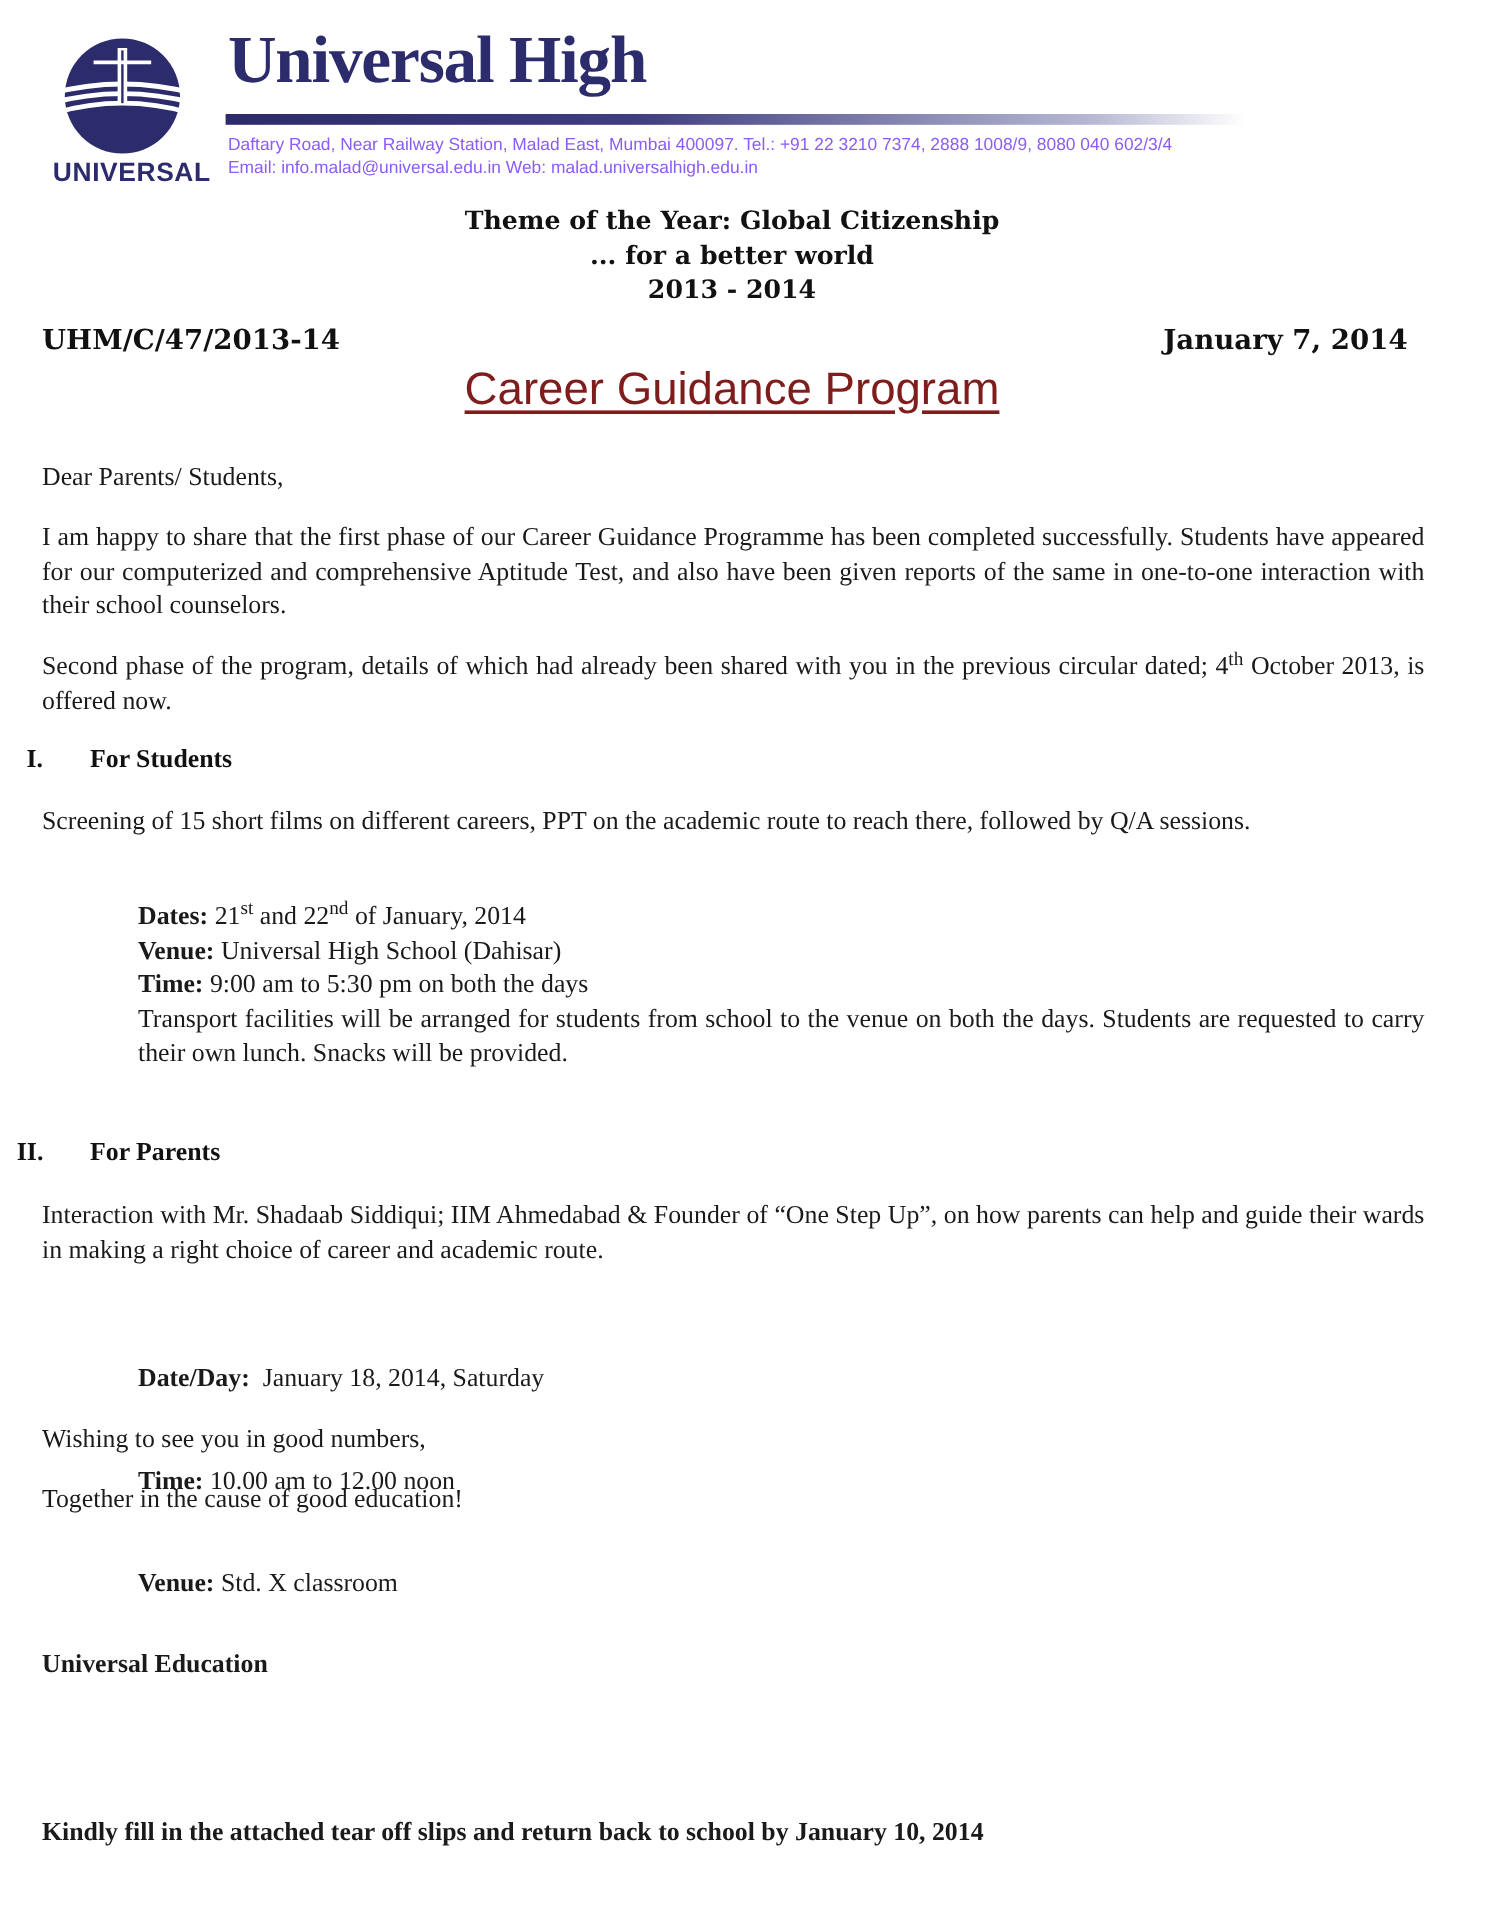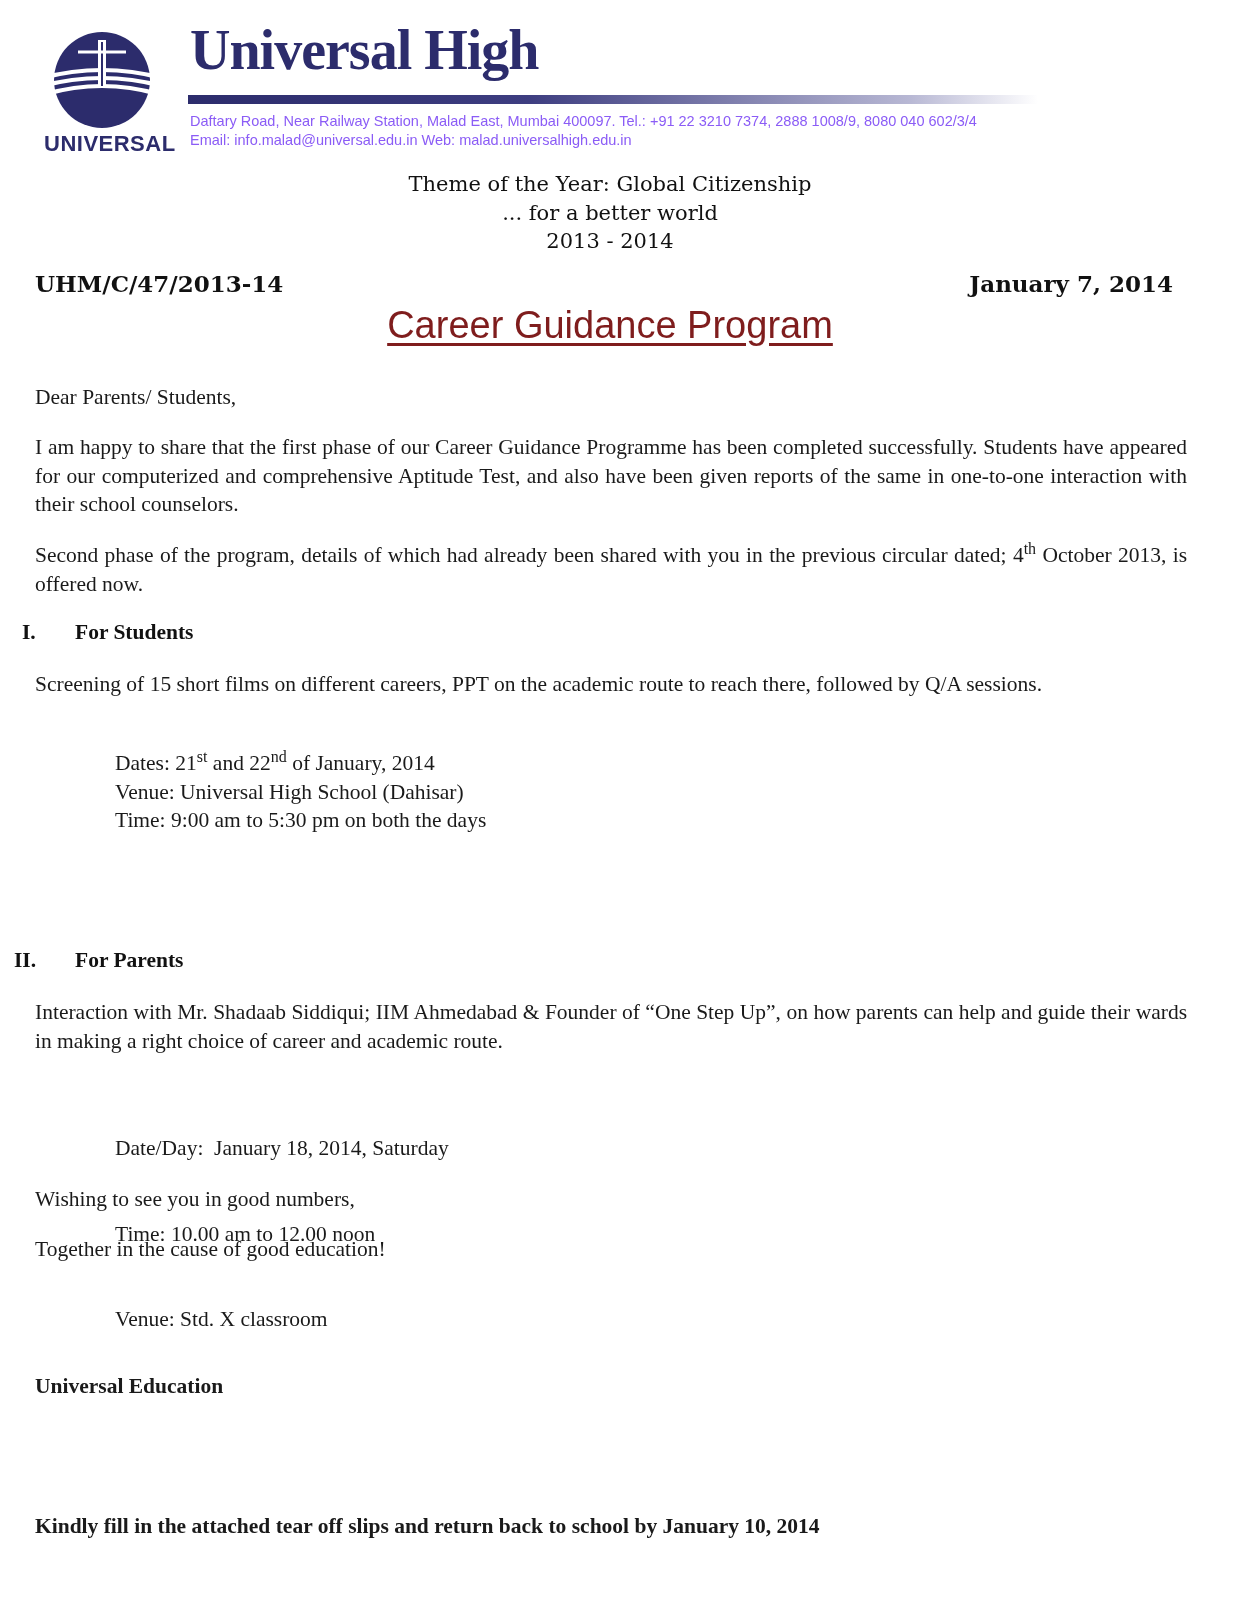--- a/index.html
+++ b/index.html
@@ -3,32 +3,32 @@
 <meta charset="utf-8">
 <style>
   html, body { margin:0; padding:0; background:#fff; }
   body { width:1243px; height:1600px; position:relative; overflow:hidden; color:#1a1a1a; font-family:"Liberation Serif", serif; }
   .logo { position:absolute; left:38px; top:30px; width:130px; }
   .logo svg { display:block; }
   .logo-word { position:absolute; left:44px; top:131px; font-family:"Liberation Sans", sans-serif; font-weight:bold; font-size:22px; color:#2c2c6c; letter-spacing:0.5px; }
   .brand { position:absolute; left:190px; top:22px; font-family:Liberation Serif, serif; font-weight:bold; font-size:56px; color:#2c2c6c; letter-spacing:-1px; line-height:1; }
   .brand-bar { position:absolute; left:188px; top:95px; width:850px; height:9px; background:linear-gradient(to right,#2c2c6c 0%,#3d3d80 40%,#b8b8d4 85%,#ffffff 100%); }
   .addr { position:absolute; left:190px; top:112px; font-family:"Liberation Sans", sans-serif; font-size:14.5px; color:#8b5cf6; line-height:19px; }
-  .theme { position:absolute; left:0; width:1220px; text-align:center; top:170px; font-family:"DejaVu Serif", serif; font-weight:normal; font-size:21px; line-height:28.5px; color:#111; }
+  .theme { position:absolute; left:0; width:1220px; text-align:center; top:170px; font-family:"DejaVu Serif", serif; font-weight:bold; font-size:21px; line-height:28.5px; color:#111; }
   .ref { position:absolute; left:35px; top:270px; font-family:"DejaVu Serif", serif; font-weight:bold; font-size:23px; color:#111; }
   .date { position:absolute; right:70px; top:270px; font-family:"DejaVu Serif", serif; font-weight:bold; font-size:23px; color:#111; }
   .title { position:absolute; left:0; width:1220px; top:304px; text-align:center; font-family:"Liberation Sans", sans-serif; font-size:38px; color:#7f1d1d; }
   .title span { text-decoration:underline; text-underline-offset:5px; }
   .p { position:absolute; left:35px; width:1152px; font-size:21.5px; line-height:28.5px; text-align:justify; color:#1a1a1a; }
   .p.last { text-align-last:left; }
   .sec { position:absolute; font-weight:bold; font-size:21.5px; color:#111; }
   .sec .num { position:absolute; left:0; }
   .sec .lbl { position:absolute; left:60px; white-space:nowrap; }
   .det { position:absolute; left:115px; width:1072px; font-size:21.5px; line-height:28.5px; color:#1a1a1a; }
-  .det b { font-weight:normal; }
+  .det b { font-weight:bold; }
   .det .j { text-align:justify; }
   sup { font-size:16px; vertical-align:8px; line-height:0; }
   .sig { position:absolute; left:35px; top:1372px; font-weight:bold; font-size:21.5px; line-height:28.5px; }
   .footnote { position:absolute; left:35px; top:1514px; font-weight:bold; font-size:21.5px; }
 </style>
 </head>
 <body>
 
 <div class="logo">
   <svg width="130" height="100" viewBox="0 0 130 100">
@@ -65,20 +65,21 @@
 
 <div class="sec" style="left:22px; top:620px;">
   <span class="num">I.</span>
   <span class="lbl" style="left:53px;">For Students</span>
 </div>
 <div class="p last" style="top:670px;">Screening of 15 short films on different careers, PPT on the academic route to reach there, followed by Q/A sessions.</div>
 <div class="det" style="top:749px;">
   <div><b>Dates:</b><span> 21</span><sup>st</sup><span> and 22</span><sup>nd</sup><span> of January, 2014</span></div>
   <div><b>Venue:</b><span> Universal High School (Dahisar)</span></div>
   <div><b>Time:</b><span> 9:00 am to 5:30 pm on both the days</span></div>
+  <div class="j">Transport facilities will be arranged for students from school to the venue on both the days. Students are requested to carry their own lunch. Snacks will be provided.</div>
 </div>
 
 <div class="sec" style="left:14px; top:948px;">
   <span class="num">II.</span>
   <span class="lbl" style="left:61px;">For Parents</span>
 </div>
 <div class="p last" style="top:998px;">Interaction with Mr. Shadaab Siddiqui; IIM Ahmedabad &amp; Founder of “One Step Up”, on how parents can help and guide their wards in making a right choice of career and academic route.</div>
 <div class="det" style="top:1077px; white-space:pre;">
   <div><b>Date/Day:</b><span>  January 18, 2014, Saturday</span></div>
   <div><b>Time:</b><span> 10.00 am to 12.00 noon</span></div>

